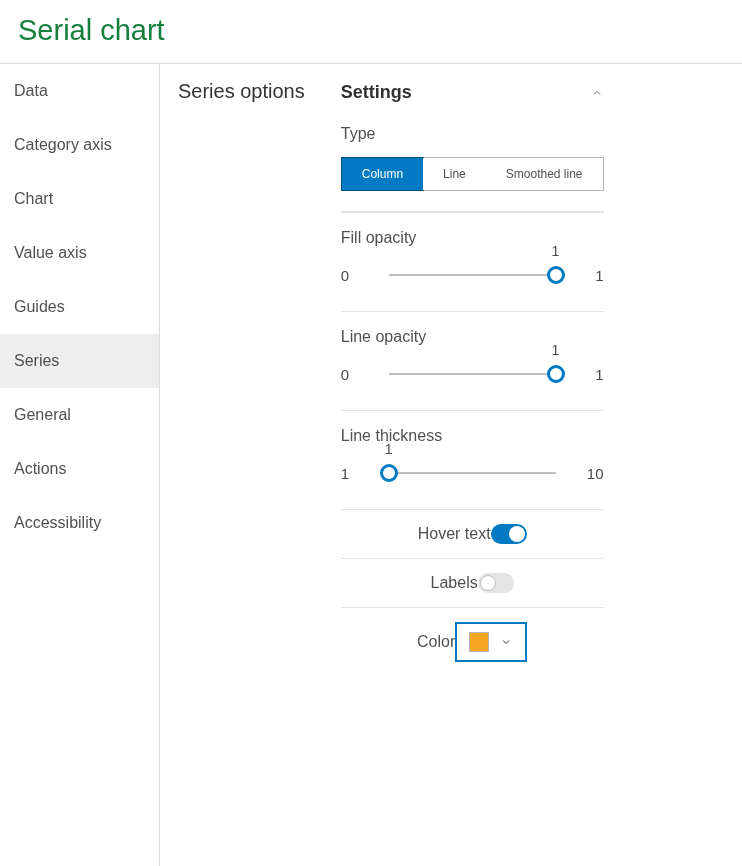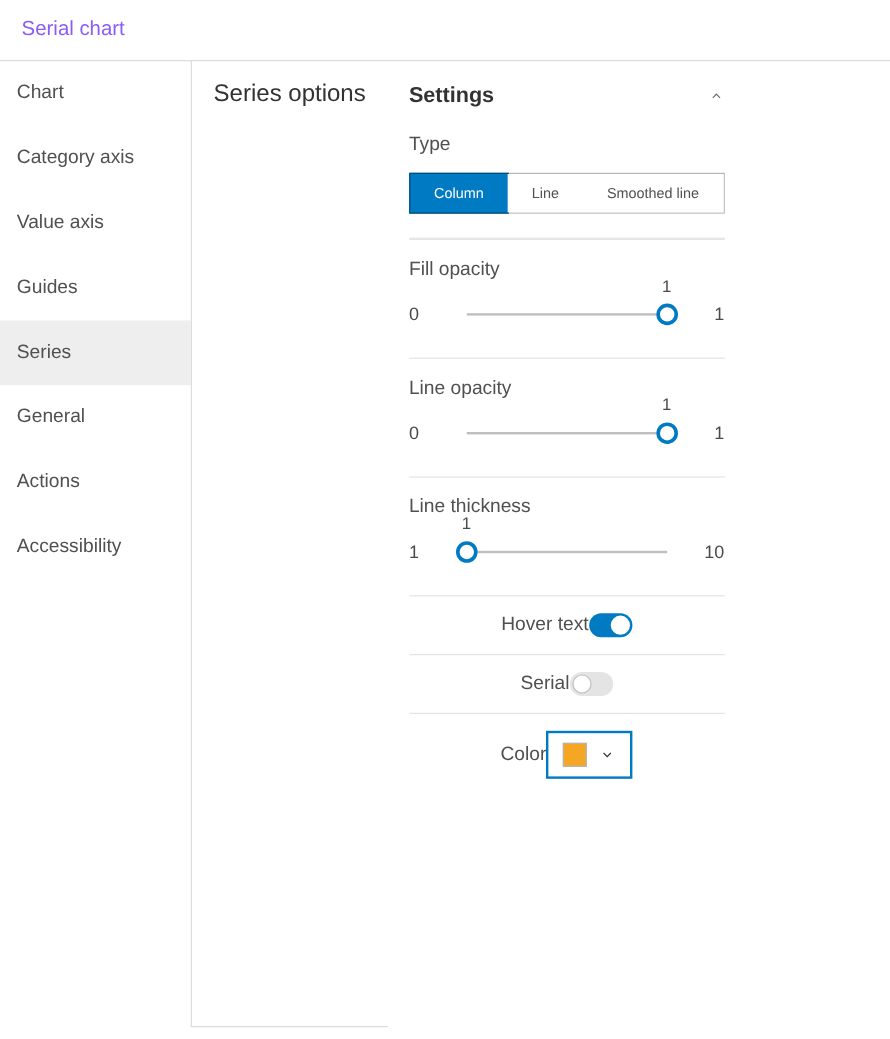--- a/index.html
+++ b/index.html
@@ -6,23 +6,23 @@
     body {
       font-family: "Avenir Next", "Segoe UI", Arial, sans-serif;
       background: #ffffff;
       color: #323232;
       width: 742px;
       height: 866px;
       overflow: hidden;
     }
     .page-title {
       padding: 14px 18px 16px 18px;
-      font-size: 17px;
+      font-size: 29px;
       font-weight: 300;
-      color: #8b5cf6;
+      color: #15803d;
     }
     .main-row {
       display: flex;
       height: calc(100% - 60px);
     }
     .sidebar {
       width: 160px;
       flex: none;
       border-right: 1px solid #dcdcdc;
       border-top: 1px solid #dcdcdc;
@@ -199,22 +199,23 @@
     }
   </style>
 </head>
 <body>
 
 <div class="page-title">Serial chart</div>
 
 <div class="main-row">
 
   <div class="sidebar">
+    <div class="sidebar-item"><span>Data</span></div>
+    <div class="sidebar-item"><span>Category axis</span></div>
     <div class="sidebar-item"><span>Chart</span></div>
-    <div class="sidebar-item"><span>Category axis</span></div>
     <div class="sidebar-item"><span>Value axis</span></div>
     <div class="sidebar-item"><span>Guides</span></div>
     <div class="sidebar-item active"><span>Series</span></div>
     <div class="sidebar-item"><span>General</span></div>
     <div class="sidebar-item"><span>Actions</span></div>
     <div class="sidebar-item"><span>Accessibility</span></div>
   </div>
 
   <div class="content">
     <div class="content-header">Series options</div>
@@ -285,21 +286,21 @@
       
       <div class="row">
         <div class="field-label" style="margin-bottom:0">Hover text</div>
         <div class="toggle on">
           <div class="toggle-knob"></div>
         </div>
       </div>
 
       
       <div class="row">
-        <div class="field-label" style="margin-bottom:0">Serial</div>
+        <div class="field-label" style="margin-bottom:0">Labels</div>
         <div class="toggle off">
           <div class="toggle-knob"></div>
         </div>
       </div>
 
       
       <div class="row">
         <div class="field-label" style="margin-bottom:0">Color</div>
         <div class="color-picker">
           <div class="color-swatch" style="background:#f5a623"></div>

